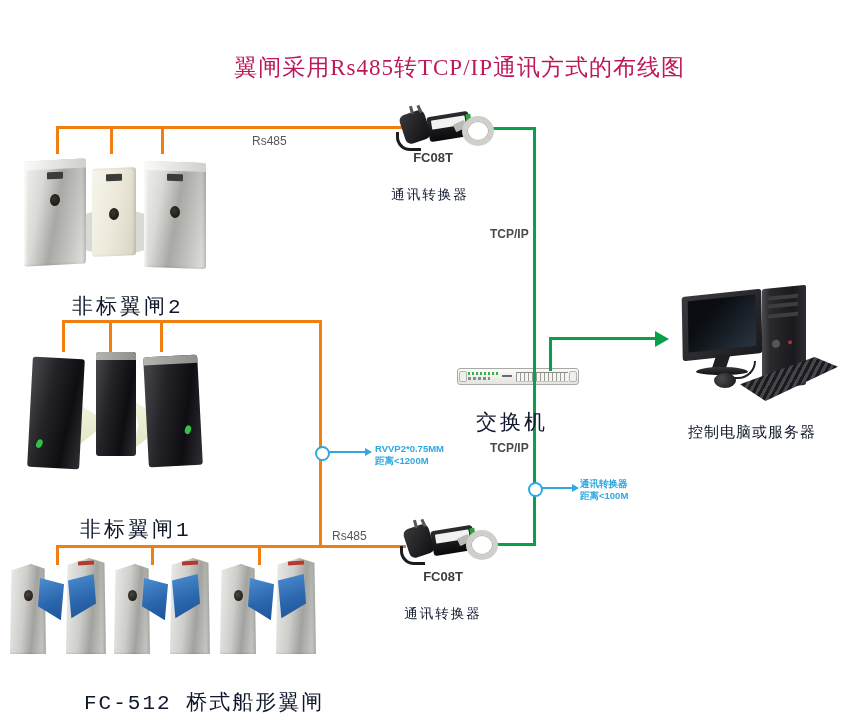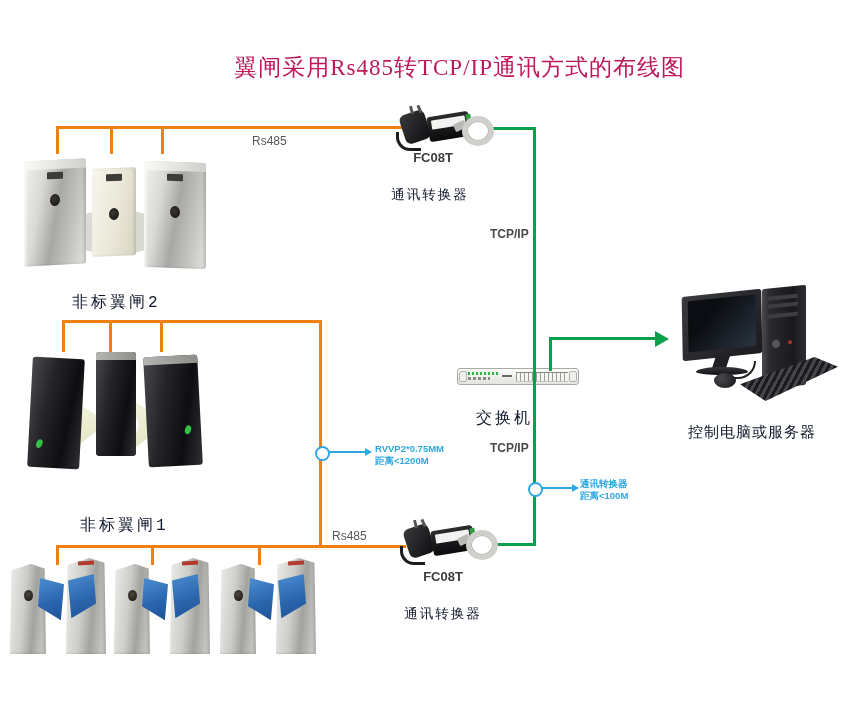--- a/index.html
+++ b/index.html
@@ -12,21 +12,21 @@
   .gvl{position:absolute;width:3px;background:var(--green);z-index:4;}
   .garrow{position:absolute;width:0;height:0;border-left:14px solid var(--green);
           border-top:8px solid transparent;border-bottom:8px solid transparent;z-index:4;}
   
   .title{position:absolute;left:125px;top:52px;width:560px;text-align:right;
          font-family:Liberation Serif, serif;font-size:23px;color:#be185d;
          letter-spacing:1px;}
   .linelabel{position:absolute;font-size:12px;color:#585656;z-index:5;}
   .bold{font-weight:bold;color:#4a4a4a;}
   .cn{font-family:Liberation Mono, monospace;color:#0f172a;margin-top:21px;}
-  .banklabel{position:absolute;font-size:16px;letter-spacing:3px;z-index:5;}
+  .banklabel{position:absolute;font-size:21px;letter-spacing:3px;z-index:5;}
   .devname{position:absolute;font-size:13px;font-weight:bold;color:#3d3d3d;text-align:center;z-index:5;}
   .devdesc{position:absolute;font-size:13.5px;letter-spacing:2px;text-align:center;z-index:5;}
   
   .ann-circle{position:absolute;width:11px;height:11px;border:2px solid var(--blue);
               border-radius:50%;background:#fff;z-index:6;}
   .ann-line{position:absolute;height:2px;background:var(--blue);z-index:6;}
   .ann-arrow{position:absolute;width:0;height:0;border-left:7px solid var(--blue);
              border-top:4px solid transparent;border-bottom:4px solid transparent;z-index:6;}
   .ann-text{position:absolute;font-size:9.5px;font-weight:bold;color:var(--blue);
             line-height:11.5px;z-index:6;white-space:nowrap;}
@@ -210,20 +210,21 @@
     <div class="post" style="left:212px;top:8px;width:36px;height:90px;">
         <div class="pdot"></div>
       </div>
     <div class="wing-blue wbL" style="left:240px;top:22px;width:26px;height:44px;"></div>
     <div class="wing-blue wbR" style="left:270px;top:18px;width:28px;height:46px;"></div>
     <div class="post" style="left:268px;top:2px;width:40px;height:96px;">
         <div class="rstrip"></div>
         <div class="pdot"></div>
       </div>
   </div>
+  <div class="banklabel cn" style="left:84px;top:667px;letter-spacing:2px;">FC-512 桥式船形翼闸</div>
 
   <div class="conv" style="left:394px;top:106px;">
     <div class="adapter"></div>
       <div class="prong1"></div>
       <div class="prong2"></div>
       <div class="cord"></div>
     <div class="box">
         <div class="boxlabel"></div>
         <div class="boxterm"></div>
       </div>

